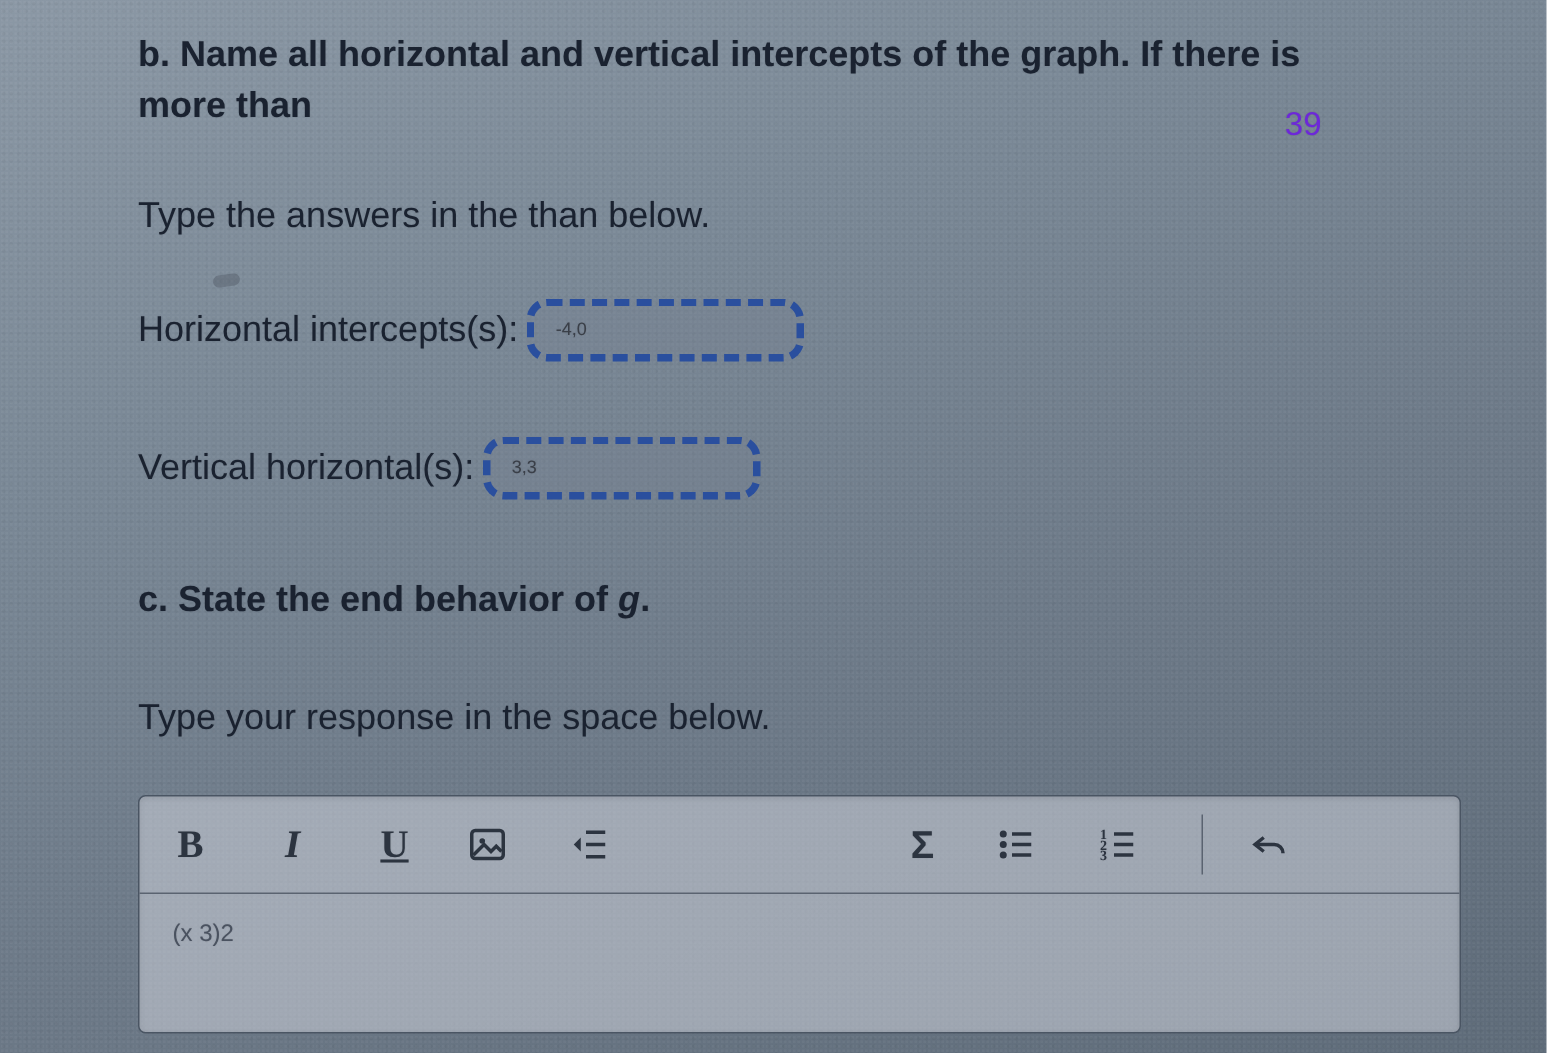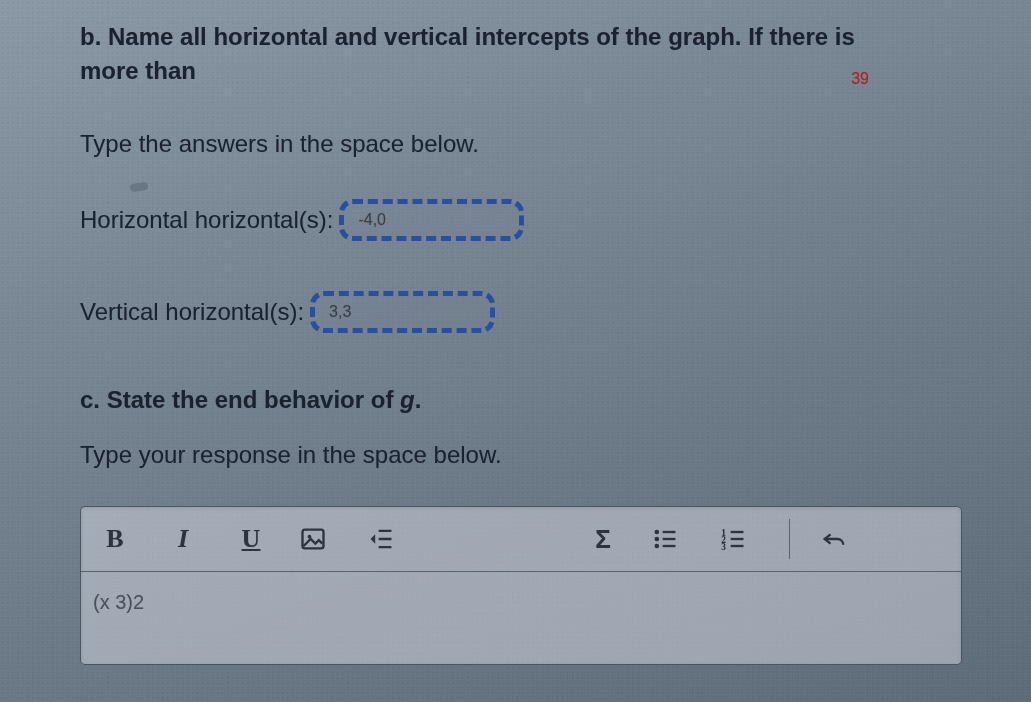--- a/index.html
+++ b/index.html
@@ -10,21 +10,21 @@
     overflow: hidden;
   }
   body {
     font-family: Arial, Helvetica, sans-serif;
     background: linear-gradient(160deg, #8b98a5 0%, #7a8896 30%, #6d7a88 60%, #5e6b79 100%);
     position: relative;
     color: #1a2230;
   }
   .page {
     position: absolute;
-    left: 0;
+    left: 12px;
     top: 0;
     width: 885px;
     height: 702px;
     padding: 20px 0 0 80px;
     box-sizing: border-box;
     font-size: 24px;
     line-height: 1.4;
     text-shadow: 0 0 1px rgba(0,0,0,0.15);
   }
   .noise {
@@ -43,23 +43,23 @@
     justify-content: flex-start;
     min-width: 185px;
     height: 42px;
     border: 5px dashed #2a4f9e;
     border-radius: 14px;
     margin-left: 6px;
     padding: 0 14px;
     background: rgba(120,130,145,0.3);
     box-sizing: border-box;
     color: #3a3f48;
-    font-size: 16px;
+    font-size: 12px;
   }
-  .question-c { margin-top: 10px; margin-bottom: 22px; font-weight:600;}
+  .question-c { margin-top: 10px; margin-bottom: 46px; font-weight:600;}
   .italic-g { font-style: italic; }
   .instruction2 { margin-bottom: 34px; font-weight:400;}
   .editor {
     border: 1px solid #4a5563;
     border-radius: 5px;
     background: rgba(205,210,218,0.55);
     width: 880px;
     box-shadow: 0 1px 4px rgba(0,0,0,0.1) inset;
   }
   .toolbar {
@@ -78,53 +78,53 @@
     cursor: pointer;
     font-weight: 700;
     font-family: Georgia, 'Times New Roman', serif;
   }
   .tool-btn.italic { font-style: italic; font-weight:700; }
   .tool-btn.underline { text-decoration: underline; font-weight:700; }
   .spacer { flex: 0 0 120px; }
   .divider-v { width:1px; height:40px; background:#5a6370; margin:0 2px;}
   .editor-body {
     min-height: 60px;
-    padding: 16px 12px;
-    font-size: 20px;
+    padding: 16px 22px;
+    font-size: 16px;
     color: #4a5260;
   }
   .icon-svg { width:28px; height:28px; display:block; }
   .page-num {
     position:absolute;
     top: 68px; right: 16px;
-    font-size:16px; color:#b91c1c;
+    font-size:22px; color:#6d28d9;
   }
   .speck {
     position:absolute; width:18px;height:8px;border-radius:4px;
     background:#2e3540; top:183px; left:130px; opacity:0.25;
     transform:rotate(-8deg);
   }
 </style>
 </head>
 <body>
 
 <div class="noise"></div>
 
 <div class="page">
   <div class="speck"></div>
 
   <div class="question-b">
     <span>b.</span>
     <span>Name all horizontal and vertical intercepts of the graph. If there is more than</span>
   </div>
 
-  <div class="instruction">Type the answers in the space below.</div>
+  <div class="instruction">Type the answers in the than below.</div>
 
   <div class="intercept-row">
-    <span>Horizontal horizontal(s):</span>
+    <span>Horizontal intercepts(s):</span>
     <span class="dashed-box">-4,0</span>
   </div>
 
   <div class="intercept-row">
     <span>Vertical horizontal(s):</span>
     <span class="dashed-box">3,3</span>
   </div>
 
   <div class="question-c">
     <span>c.</span>

